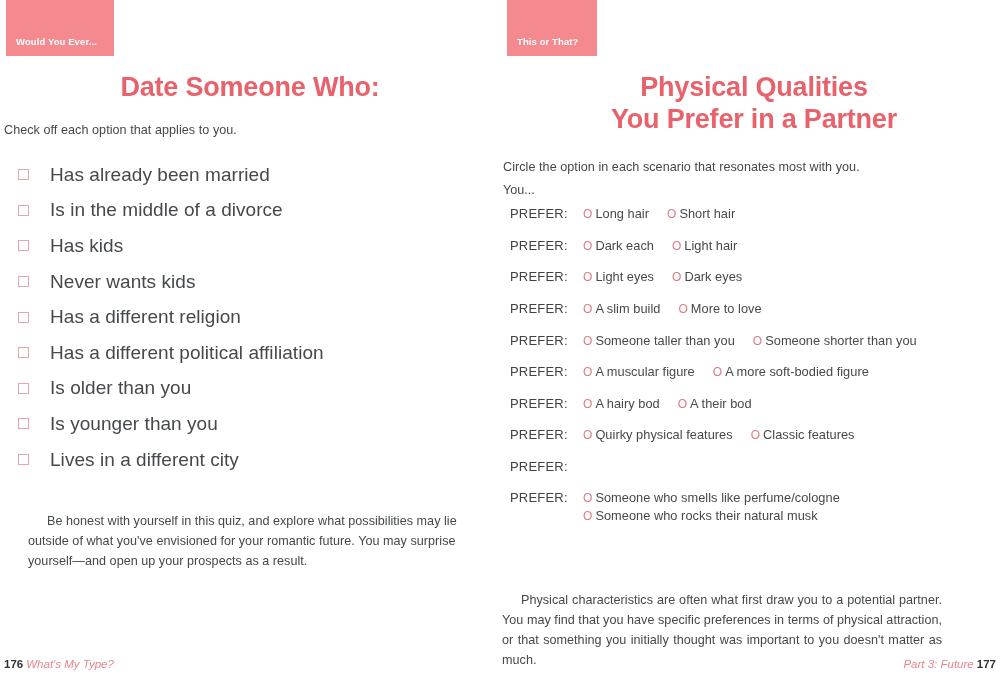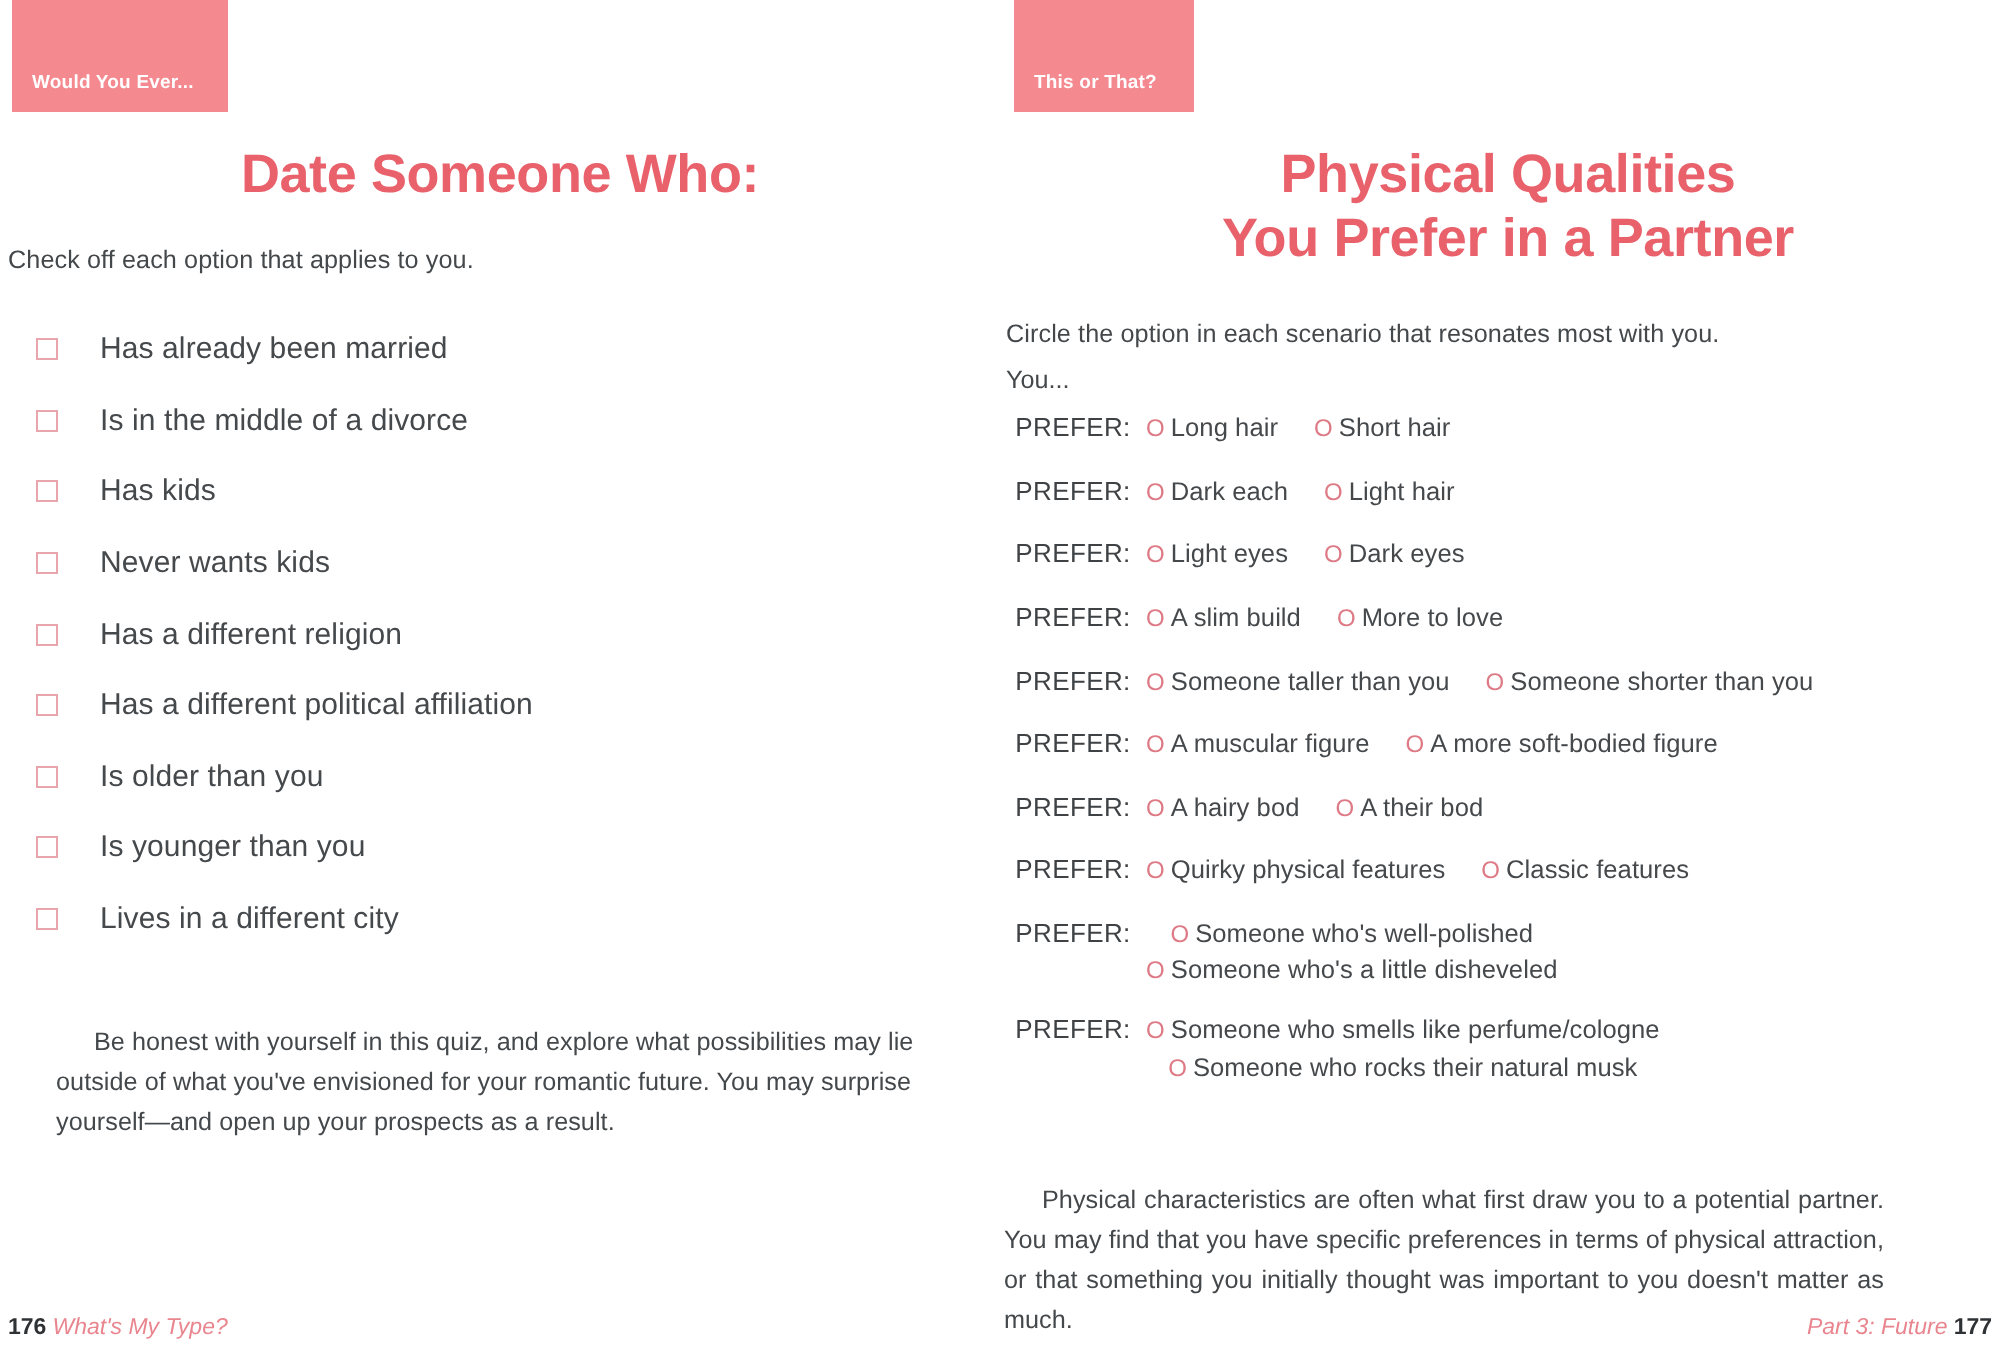--- a/index.html
+++ b/index.html
@@ -111,21 +111,21 @@
   }
   .checkbox {
     width: 11px;
     height: 11px;
     border: 1px solid #E9A5AC;
     box-sizing: border-box;
     flex: 0 0 auto;
   }
   .check-label {
     margin-left: 21px;
-    font-size: 15px;
+    font-size: 19px;
     color: #46494c;
     letter-spacing: .05px;
   }
 
   
   .para {
     position: absolute;
     font-size: 12.6px;
     line-height: 1.58;
     color: #44484b;
@@ -142,23 +142,22 @@
     top: 591px;
     left: 2px;
     width: 440px;
     text-align: justify;
   }
 
   
   .prefer-list {
     position: absolute;
     top: 205px;
-    left: 0;
+    left: 10px;
     width: 450px;
-    text-align: center;
   }
   .prefer-row {
     display: flex;
     align-items: flex-start;
     margin-bottom: 13.2px;
   }
   .prefer-row.stacked { margin-bottom: 12px; }
   .prefer-label {
     font-size: 13px;
     color: #3f4245;
@@ -339,24 +338,20 @@
         </div>
         <div class="prefer-row">
           <span class="prefer-label">PREFER:</span>
           <span class="prefer-opts">
             <span class="opt"><span class="ring">O</span><span>Quirky physical features</span></span>
             <span class="opt"><span class="ring">O</span><span>Classic features</span></span>
           </span>
         </div>
         <div class="prefer-row stacked">
           <span class="prefer-label">PREFER:</span>
-          <span class="prefer-opts col">
-            <span class="opt"><span class="ring">O</span><span>Someone who's well-polished</span></span>
-            <span class="opt"><span class="ring">O</span><span>Someone who's a little disheveled</span></span>
-          </span>
         </div>
         <div class="prefer-row stacked">
           <span class="prefer-label">PREFER:</span>
           <span class="prefer-opts col">
             <span class="opt"><span class="ring">O</span><span>Someone who smells like perfume/cologne</span></span>
             <span class="opt"><span class="ring">O</span><span>Someone who rocks their natural musk</span></span>
           </span>
         </div>
       </div>
 

